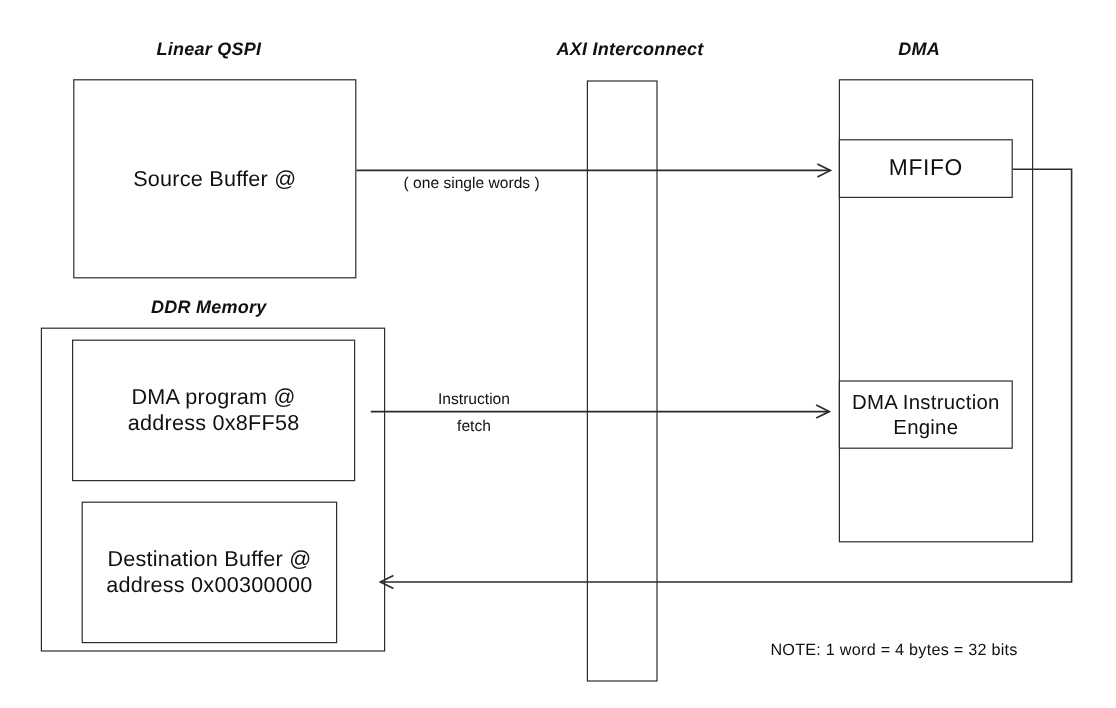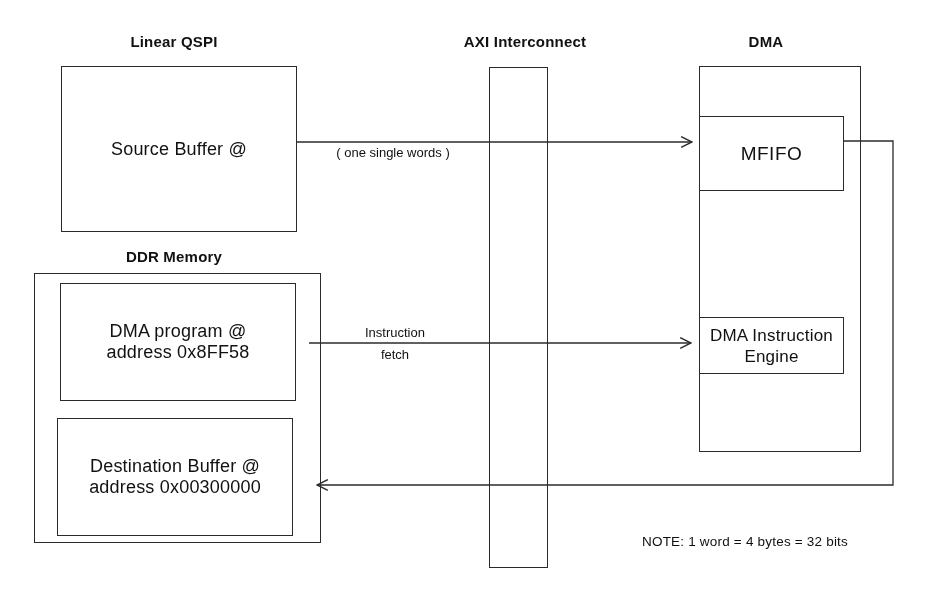--- a/index.html
+++ b/index.html
@@ -29,20 +29,21 @@
   }
   .box-text{font-size:18px;line-height:21px;letter-spacing:.2px;}
   .t-line{display:block;}
   .col-label{
     position:absolute;
     width:200px;
     text-align:center;
     font-size:15px;
     font-weight:600;
     letter-spacing:.2px;
+    font-style:italic;
   }
   .arrow-label{
     position:absolute;
     width:170px;
     text-align:center;
     font-size:13px;
     line-height:14px;
   }
   .note{
     position:absolute;
@@ -78,31 +79,31 @@
     </div>
   </div>
 
   <div class="box" style="left:34px;top:273px;width:287px;height:270px"></div>
   <div class="box" style="left:60px;top:283px;width:236px;height:118px">
     <div class="box-text">
       <span class="t-line">DMA program @</span>
       <span class="t-line">address 0x8FF58</span>
     </div>
   </div>
-  <div class="box" style="left:57px;top:418px;width:236px;height:118px">
+  <div class="box" style="left:68px;top:418px;width:213px;height:118px">
     <div class="box-text">
       <span class="t-line">Destination Buffer @</span>
       <span class="t-line">address 0x00300000</span>
     </div>
   </div>
 
   <div class="box" style="left:489px;top:67px;width:59px;height:501px"></div>
 
   <div class="box" style="left:699px;top:66px;width:162px;height:386px"></div>
-  <div class="box" style="left:699px;top:116px;width:145px;height:75px">
+  <div class="box" style="left:699px;top:116px;width:145px;height:49px">
     <div class="box-text mfifo-text">MFIFO</div>
   </div>
   <div class="box" style="left:699px;top:317px;width:145px;height:57px">
     <div class="box-text engine-text">
       <span class="t-line">DMA Instruction</span>
       <span class="t-line">Engine</span>
     </div>
   </div>
 
   <svg class="wires" width="930" height="590" viewBox="0 0 930 590">

